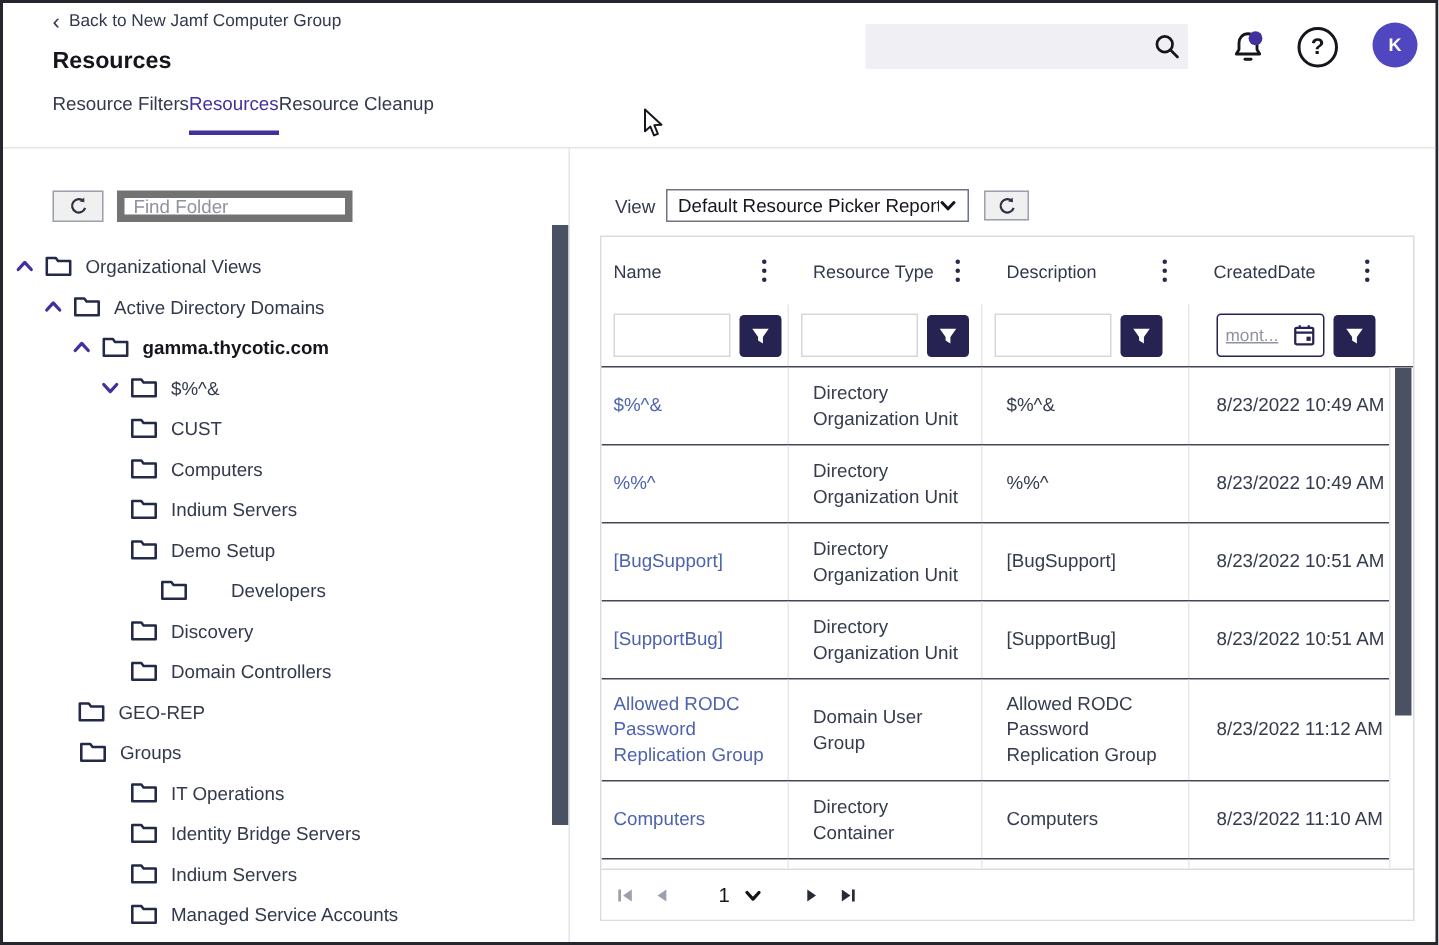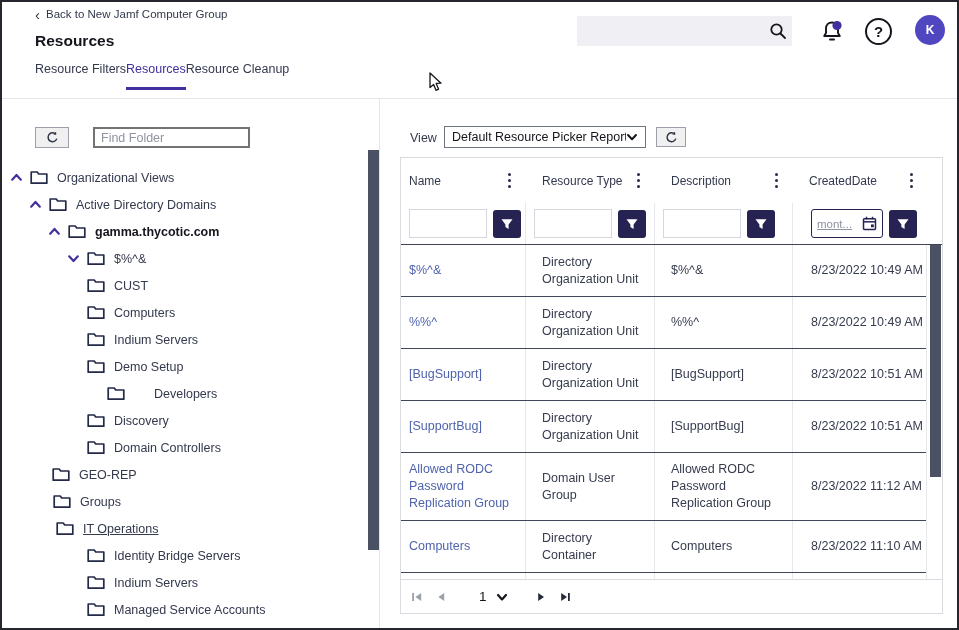--- a/index.html
+++ b/index.html
@@ -29,22 +29,22 @@
           font-size:15px; font-weight:700; color:#15151d; }
   .avatar { position:absolute; left:913px; top:13px; width:30px; height:30px; border-radius:50%;
             background:#4f46c0; color:#fff; font-size:12px; font-weight:700;
             display:flex; align-items:center; justify-content:center; cursor:pointer; }
 
   
   .v-divider { position:absolute; left:377px; top:97px; width:1px; height:533px; background:#e4e5e9; }
   .left-refresh { position:absolute; left:33px; top:125px; width:34px; height:21px;
                   background:#f0f0f1; border:1px solid #9ba0ab; display:flex;
                   align-items:center; justify-content:center; cursor:pointer; }
-  .find-input { position:absolute; left:91px; top:125px; width:157px; height:21px;
-                border:2px solid #737373; font-size:12.5px; padding:0 6px; outline:none;
+  .find-input { position:absolute; left:76px; top:125px; width:157px; height:21px;
+                border:5px solid #737373; font-size:12.5px; padding:0 6px; outline:none;
                 font-family:inherit; color:#0369a1; }
   .find-input::placeholder { color:#8f93a0; }
   .tree { position:absolute; left:0; top:162px; width:330px; }
   .tree-row { height:27px; display:flex; align-items:center; cursor:pointer; }
   .tree-caret { width:13px; height:13px; margin-right:7px; display:flex; align-items:center; justify-content:center; }
   .tree-folder { margin-right:9px; display:flex; }
   .tree-label { font-size:12.5px; color:#33394d; white-space:nowrap; }
   .tree-label.bold { font-weight:700; color:#15151d; }
   .left-scroll-thumb { position:absolute; left:366px; top:148px; width:11px; height:400px; background:#4a5163; }
 
@@ -275,21 +275,21 @@
       </div>
       <div class="tree-row" style="padding-left: 31px;">
         <span class="tree-caret"></span>
         <span class="tree-folder">
           <svg width="18" height="15" viewBox="0 0 18 15">
             <path d="M1.2 13.2 V2 h6 l1.5 2 h8.1 v9.2 z" fill="none" stroke="#232a47" stroke-width="1.7" stroke-linejoin="round"></path>
           </svg>
         </span>
         <span class="tree-label">Groups</span>
       </div>
-      <div class="tree-row" style="padding-left: 34px; text-decoration: underline;">
+      <div class="tree-row" style="padding-left: 65px;">
         <span class="tree-caret"></span>
         <span class="tree-folder">
           <svg width="18" height="15" viewBox="0 0 18 15">
             <path d="M1.2 13.2 V2 h6 l1.5 2 h8.1 v9.2 z" fill="none" stroke="#232a47" stroke-width="1.7" stroke-linejoin="round"></path>
           </svg>
         </span>
         <span class="tree-label">IT Operations</span>
       </div>
       <div class="tree-row" style="padding-left: 65px;">
         <span class="tree-caret"></span>

